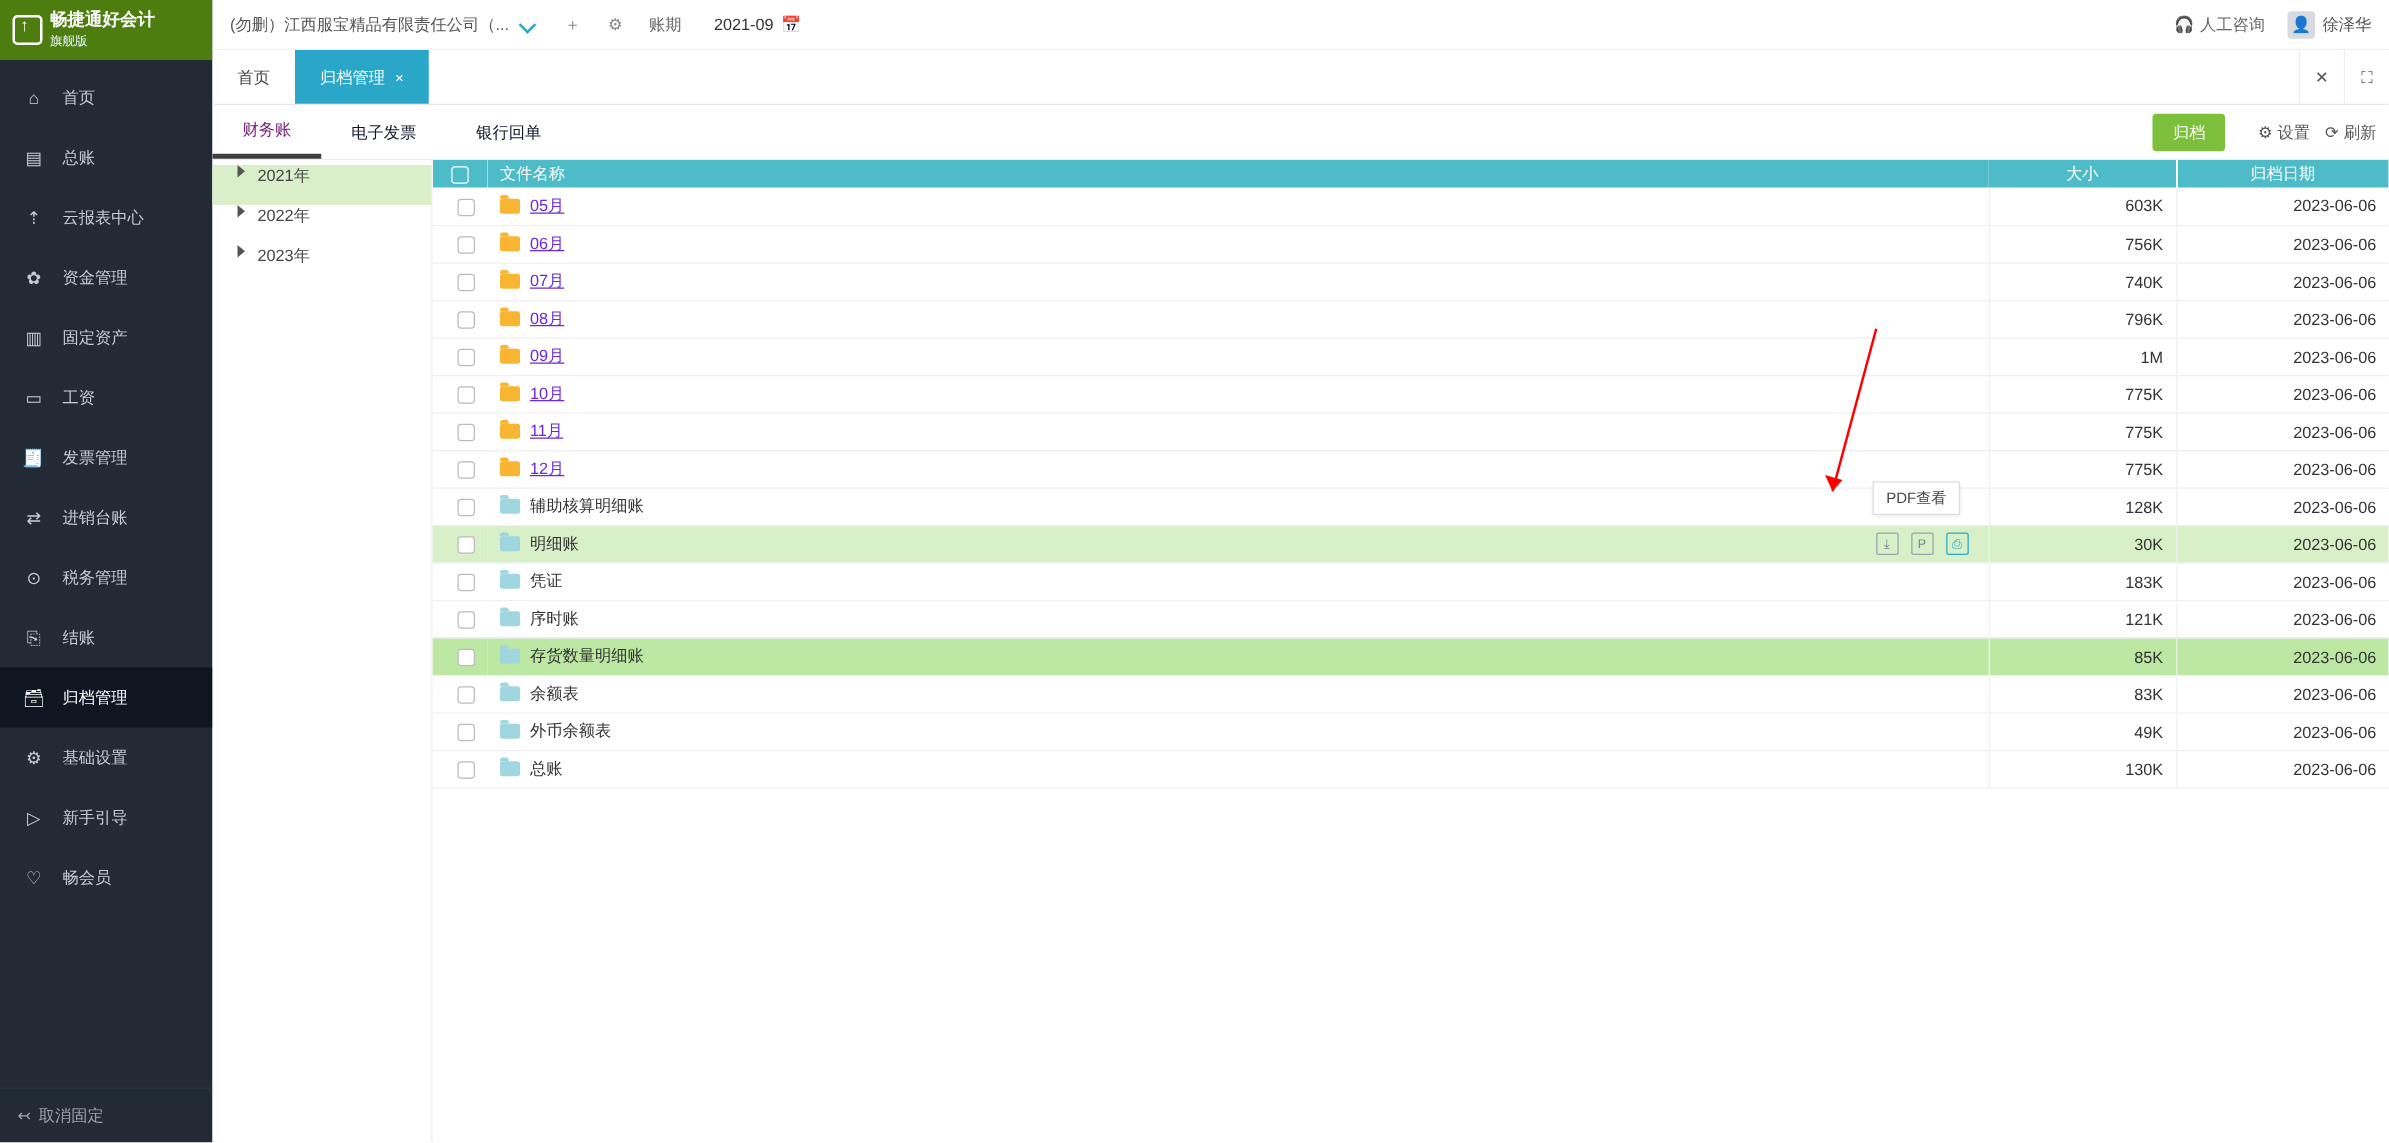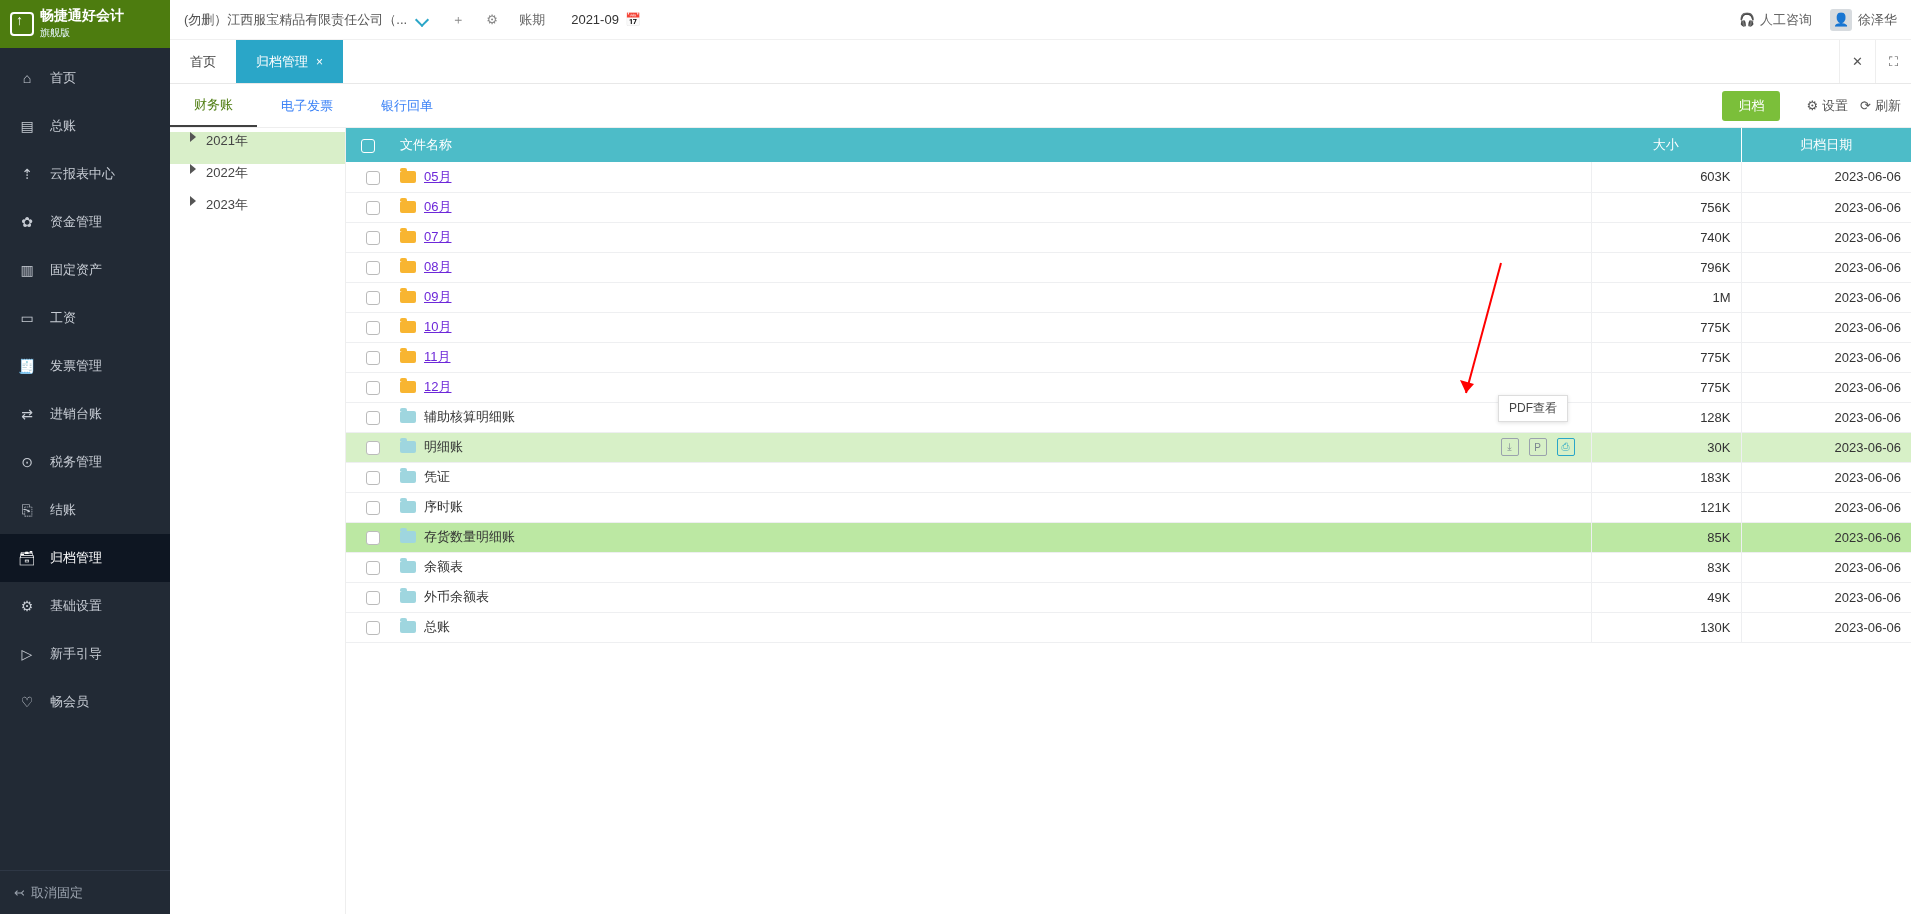--- a/index.html
+++ b/index.html
@@ -40,37 +40,37 @@
   
   .tabsbar { height: 44px; display: flex; align-items: stretch; border-bottom: 1px solid #e8e8e8; }
   .tabsbar .tab { display: flex; align-items: center; padding: 0 20px; color: #444; cursor: pointer; }
   .tabsbar .tab.active { background: #2aa6c8; color: #fff; }
   .tabsbar .tab .x { margin-left: 8px; font-size: 12px; }
   .tabsbar .tabspacer { flex: 1; }
   .tabsbar .winbtn { width: 36px; display: flex; align-items: center; justify-content: center; border-left: 1px solid #eee; color: #555; cursor: pointer; }
 
   
   .subtabs-row { height: 44px; display: flex; align-items: center; padding: 0 10px 0 0; border-bottom: 1px solid #eee; }
-  .subtab { height: 100%; display: flex; align-items: center; padding: 0 24px; color: #3b82f6; cursor: pointer; }
-  .subtab.active { color: #4d7c0f; border-bottom: 2px solid #404040; }
+  .subtab { height: 100%; display: flex; align-items: center; padding: 0 24px; color: #0f172a; cursor: pointer; }
+  .subtab.active { color: #701a75; border-bottom: 4px solid #404040; }
   .subtabs-row .grow { flex: 1; }
   .btn-archive { background: #7bbf3a; color: #fff; padding: 6px 16px; border-radius: 3px; cursor: pointer; margin-right: 14px; }
   .action { color: #555; cursor: pointer; margin-left: 12px; display: inline-flex; align-items: center; }
   .action .aico { margin-right: 4px; }
 
   
   .content { flex: 1; display: flex; min-height: 0; }
   .tree { width: 176px; border-right: 1px solid #eee; padding-top: 4px; }
   .tree-item { height: 32px; display: flex; padding-left: 20px; cursor: pointer; color: #444; }
   .tree-item.selected { background: #d9efc9; }
   .tree-caret { width: 0; height: 0; border-top: 5px solid transparent; border-bottom: 5px solid transparent; border-left: 6px solid #555; margin-right: 10px; }
 
   .tablewrap { flex: 1; overflow: auto; position: relative; }
   table { width: 100%; border-collapse: collapse; }
-  thead th { background: #4dbcc8; color: #fff; font-weight: normal; height: 34px; padding: 0 10px; text-align: left; position: sticky; top: 0; }
+  thead th { background: #4dbcc8; color: #fff; font-weight: normal; height: 22px; padding: 0 10px; text-align: left; position: sticky; top: 0; }
   thead th.center { text-align: center; }
   .col-check { width: 44px; text-align: center; }
   .col-size { width: 150px; text-align: center; }
   .col-date { width: 170px; text-align: center; border-left: 1px solid rgba(255,255,255,0.25); }
   tbody td { height: 30px; border-bottom: 1px solid #eeeff1; padding: 0 10px; vertical-align: middle; }
   tbody td.center { text-align: right; }
   tbody td.size, tbody td.date { border-left: 1px solid #eeeff1; }
   tbody tr.hovered { background: #d7f0c7; }
   tbody tr.highlight { background: #bce8a3; }
   .chk { width: 14px; height: 14px; border: 1px solid #bbb; border-radius: 3px; display: inline-block; vertical-align: middle; background: #fff; }
@@ -388,21 +388,21 @@
                 <td><span class="fname">
                     <span class="folder sub"></span>
                     <span>总账</span>
                   </span></td>
                 <td class="center size">130K</td>
                 <td class="center date">2023-06-06</td>
               </tr>
             </tbody>
         </table>
 
-        <div class="tooltip" id="tooltip" style="top:267px; left:1152px;"><span>PDF查看</span></div>
+        <div class="tooltip" id="tooltip" style="top:257px; left:1152px;"><span>PDF查看</span></div>
 
         <svg class="arrow-annot" style="top:130px; left:1110px;" width="50" height="150">
           <line x1="45" y1="5" x2="10" y2="135" stroke="#ff0000" stroke-width="2"></line>
           <polygon points="10,135 4,122 18,126" fill="#ff0000"></polygon>
         </svg>
       </div>
     </div>
 
   </div>
 </div>

